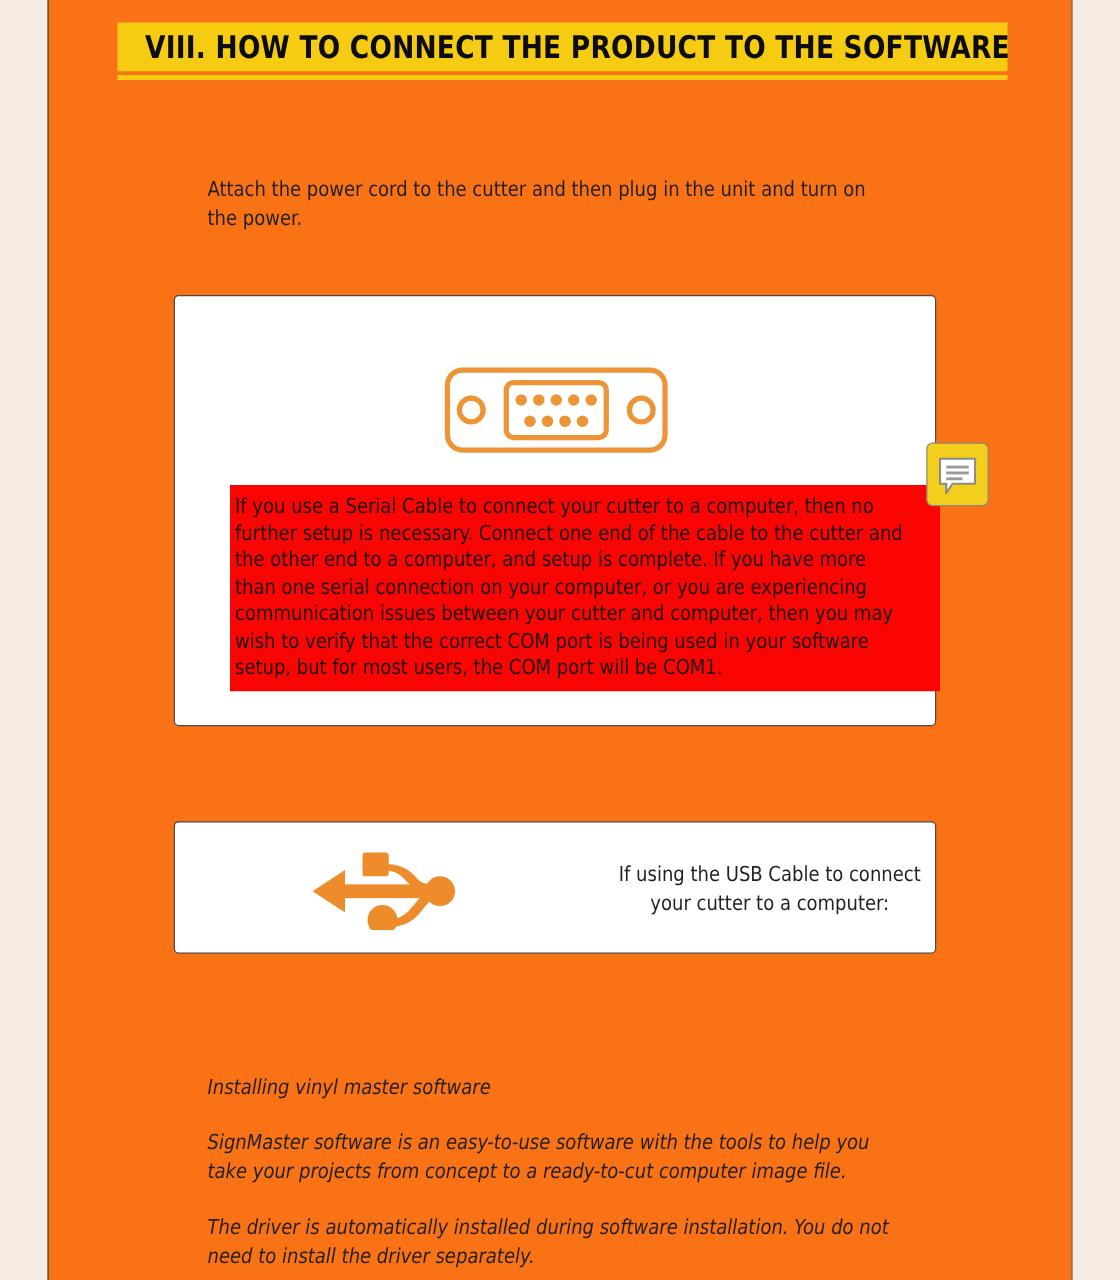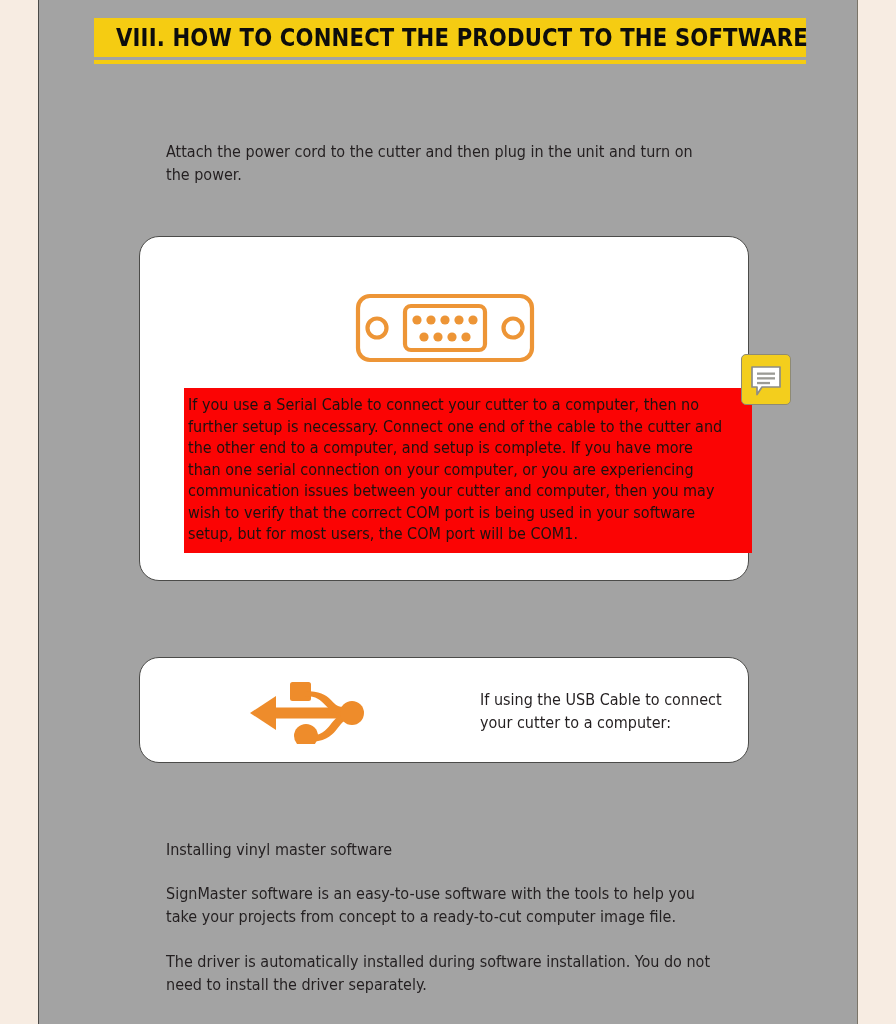--- a/index.html
+++ b/index.html
@@ -21,21 +21,21 @@
     position: absolute;
     inset: 0;
     background: #f7ece2;
   }
   .page-sheet {
     position: absolute;
     left: 38px;
     top: 0;
     width: 820px;
     height: 1024px;
-    background: #a3a3a3;
+    background: #f97316;
     border-left: 1.5px solid #4a4a48;
     border-right: 1.5px solid #7a7468;
     box-sizing: border-box;
   }
 
   
   .banner-wrap {
     position: absolute;
     left: 55px;
     top: 18px;
@@ -80,23 +80,24 @@
     position: absolute;
     left: 127px;
     top: 140px;
     width: 548px;
   }
 
   
   .panel {
     position: absolute;
     border: 1.6px solid #4b4b49;
-    border-radius: 20px;
+    border-radius: 4px;
     background: #ffffff;
     box-sizing: border-box;
+    text-align: center;
   }
   .panel-serial {
     left: 100px;
     top: 236px;
     width: 610px;
     height: 345px;
   }
   .panel-usb {
     left: 100px;
     top: 657px;
@@ -153,22 +154,23 @@
     position: absolute;
     left: 340px;
     top: 30px;
     width: 280px;
   }
 
   
   .tail {
     position: absolute;
     left: 127px;
-    top: 838px;
+    top: 858px;
     width: 562px;
+    font-style: italic;
   }
   .tail p { margin: 0; }
   .tail .gap-a { height: 21px; }
   .tail .gap-b { height: 22px; }
 </style>
 </head>
 <body>
 
 <div id="page-root">
 

